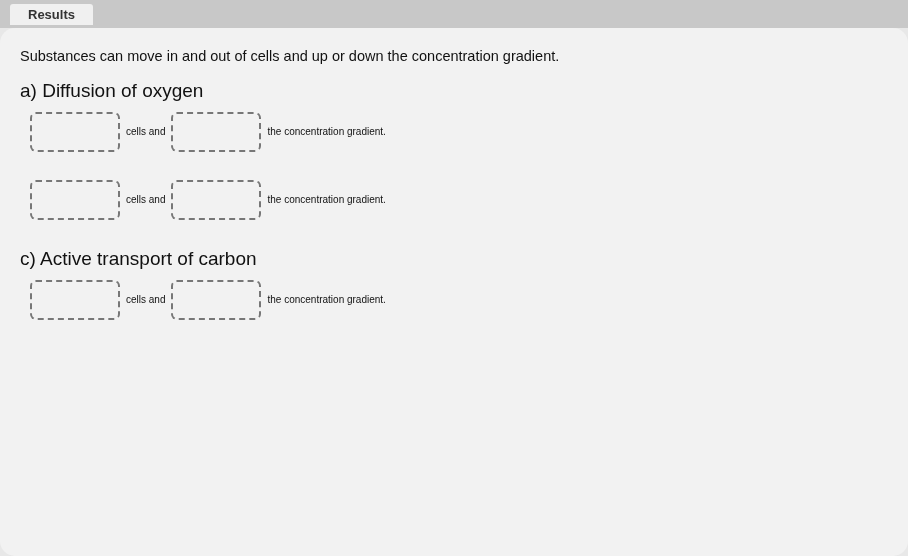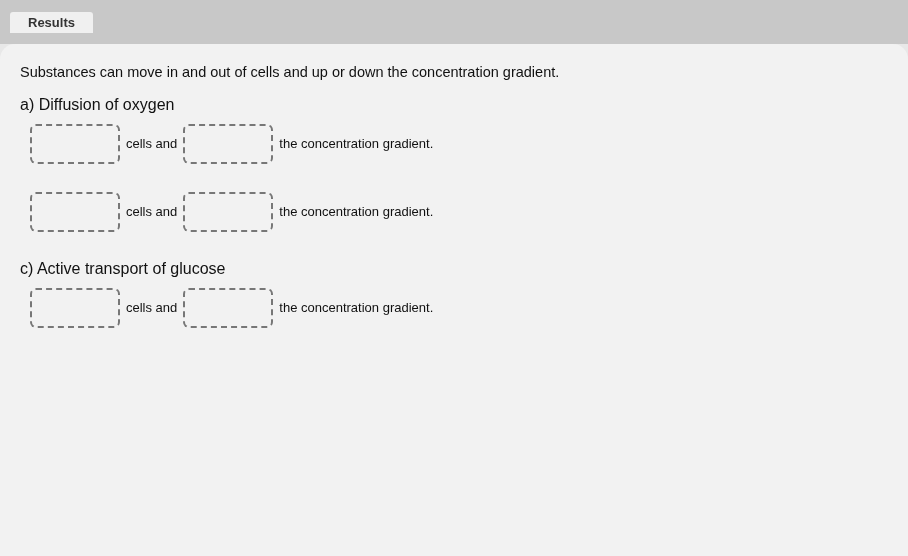--- a/index.html
+++ b/index.html
@@ -13,21 +13,21 @@
       font-size: 15px;
       background-color: #e8e8e8;
       color: #111;
       width: 908px;
       min-height: 556px;
       overflow-x: hidden;
     }
 
     .top-bar {
       background-color: #c8c8c8;
-      height: 44px;
+      height: 28px;
       display: flex;
       align-items: center;
       padding: 0 10px;
       gap: 10px;
     }
 
     .top-bar-tab {
       background-color: #d4d4d4;
       padding: 3px 18px;
       font-size: 13px;
@@ -60,21 +60,21 @@
       color: #111;
       margin-bottom: 20px;
       line-height: 1.5;
     }
 
     .question-block {
       margin-bottom: 28px;
     }
 
     .question-label {
-      font-size: 16px;
+      font-size: 19px;
       color: #111;
       margin-bottom: 10px;
     }
 
     .answer-row {
       display: flex;
       align-items: center;
       gap: 6px;
       margin-left: 10px;
       font-size: 14.5px;
@@ -84,21 +84,21 @@
       width: 90px;
       height: 40px;
       border: 2px dashed #777;
       border-radius: 6px;
       display: inline-block;
       background: transparent;
     }
 
     .answer-text {
       color: #111;
-      font-size: 13px;
+      font-size: 10px;
     }
   </style>
 </head>
 <body>
 
 <div class="top-bar">
   <div class="top-bar-tab active">Results</div>
 </div>
 
 <div class="content-area">
@@ -119,21 +119,21 @@
   <div class="question-block">
     <div class="answer-row">
       <div class="dashed-box"></div>
       <span class="answer-text">cells and</span>
       <div class="dashed-box"></div>
       <span class="answer-text">the concentration gradient.</span>
     </div>
   </div>
 
   <div class="question-block">
-    <div class="question-label">c)  Active transport of glucose</div>
+    <div class="question-label">c)  Active transport of carbon</div>
     <div class="answer-row">
       <div class="dashed-box"></div>
       <span class="answer-text">cells and</span>
       <div class="dashed-box"></div>
       <span class="answer-text">the concentration gradient.</span>
     </div>
   </div>
 
 </div>
 

